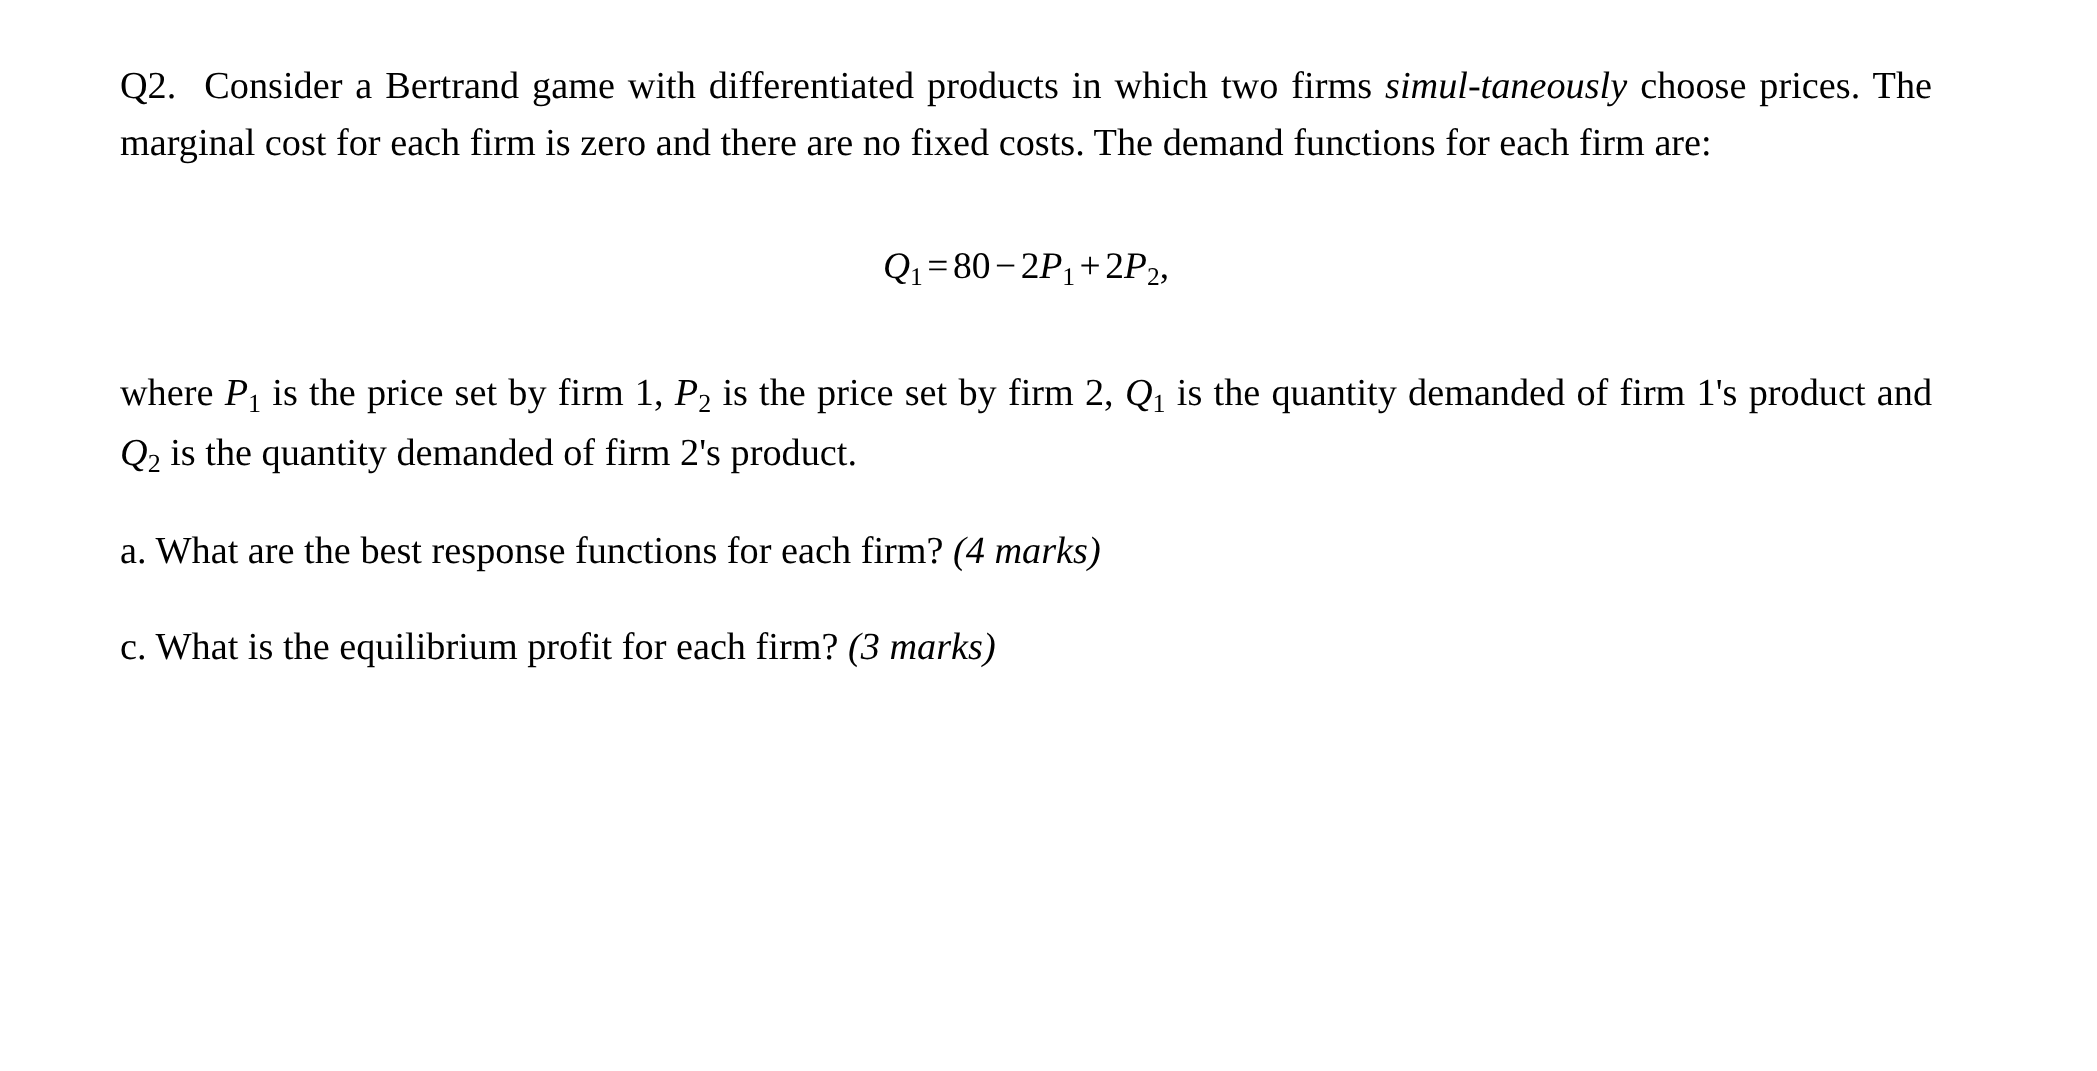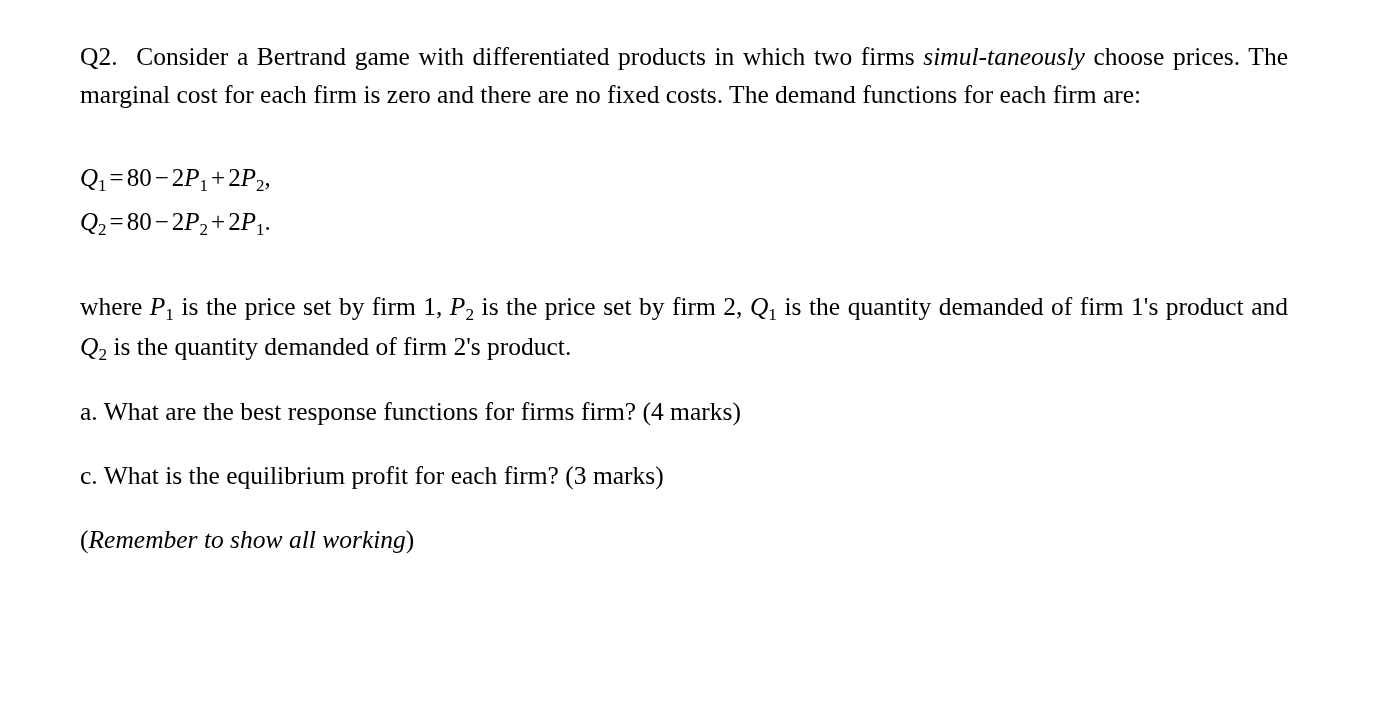--- a/index.html
+++ b/index.html
@@ -30,20 +30,21 @@
   }
   .para.intro {
     margin-bottom: 0;
   }
   .it {
     font-style: italic;
   }
   .equations {
     margin-top: 42px;
     margin-bottom: 44px;
+    text-align: center;
   }
   .eq {
     font-size: 25px;
     line-height: 1.72;
     white-space: nowrap;
   }
   .math {
     font-family: "Liberation Serif", "DejaVu Serif", serif;
   }
   .mvar {
@@ -59,20 +60,21 @@
   }
   .where {
     margin-top: 0;
   }
   .qitem {
     font-size: 25.5px;
     line-height: 1.49;
     margin-top: 26px;
   }
   .marks {
+    font-style: italic;
   }
   .remember {
     font-size: 25.5px;
     margin-top: 30px;
     font-style: italic;
   }
   .paren {
     font-style: normal;
   }
 </style>
@@ -83,27 +85,23 @@
 
   <p class="para intro">
     <span>Q2.</span>
     <span style="display:inline-block;width:10px"></span><span>Consider a Bertrand game with differentiated products in which two firms </span><span class="it">simul-</span><span class="it">taneously</span><span> choose prices.  The marginal cost for each firm is zero and there are no fixed costs.  The demand functions for each firm are:</span>
   </p>
 
   <div class="equations">
     <div class="eq math">
       <span class="mvar">Q</span><sub>1</sub><span class="op">=</span><span>80</span><span class="op">−</span><span>2</span><span class="mvar">P</span><sub>1</sub><span class="op">+</span><span>2</span><span class="mvar">P</span><sub>2</sub><span>,</span>
     </div>
-    <div class="eq math">
-      <span class="mvar">Q</span><sub>2</sub><span class="op">=</span><span>80</span><span class="op">−</span><span>2</span><span class="mvar">P</span><sub>2</sub><span class="op">+</span><span>2</span><span class="mvar">P</span><sub>1</sub><span>.</span>
-    </div>
   </div>
 
   <p class="para where"><span>where </span><span class="mvar math">P</span><sub class="math">1</sub><span> is the price set by firm 1, </span><span class="mvar math">P</span><sub class="math">2</sub><span> is the price set by firm 2, </span><span class="mvar math">Q</span><sub class="math">1</sub><span> is the quantity demanded of firm 1's product and </span><span class="mvar math">Q</span><sub class="math">2</sub><span> is the quantity demanded of firm 2's product.</span></p>
 
-  <p class="qitem"><span>a.</span> <span>What are the best response functions for firms firm?</span> <span class="marks">(4 marks)</span></p>
+  <p class="qitem"><span>a.</span> <span>What are the best response functions for each firm?</span> <span class="marks">(4 marks)</span></p>
 
 
   <p class="qitem"><span>c.</span> <span>What is the equilibrium profit for each firm?</span> <span class="marks">(3 marks)</span></p>
 
-  <p class="remember"><span class="paren">(</span><span>Remember to show all working</span><span class="paren">)</span></p>
 
 </div>
 
 </body></html>

